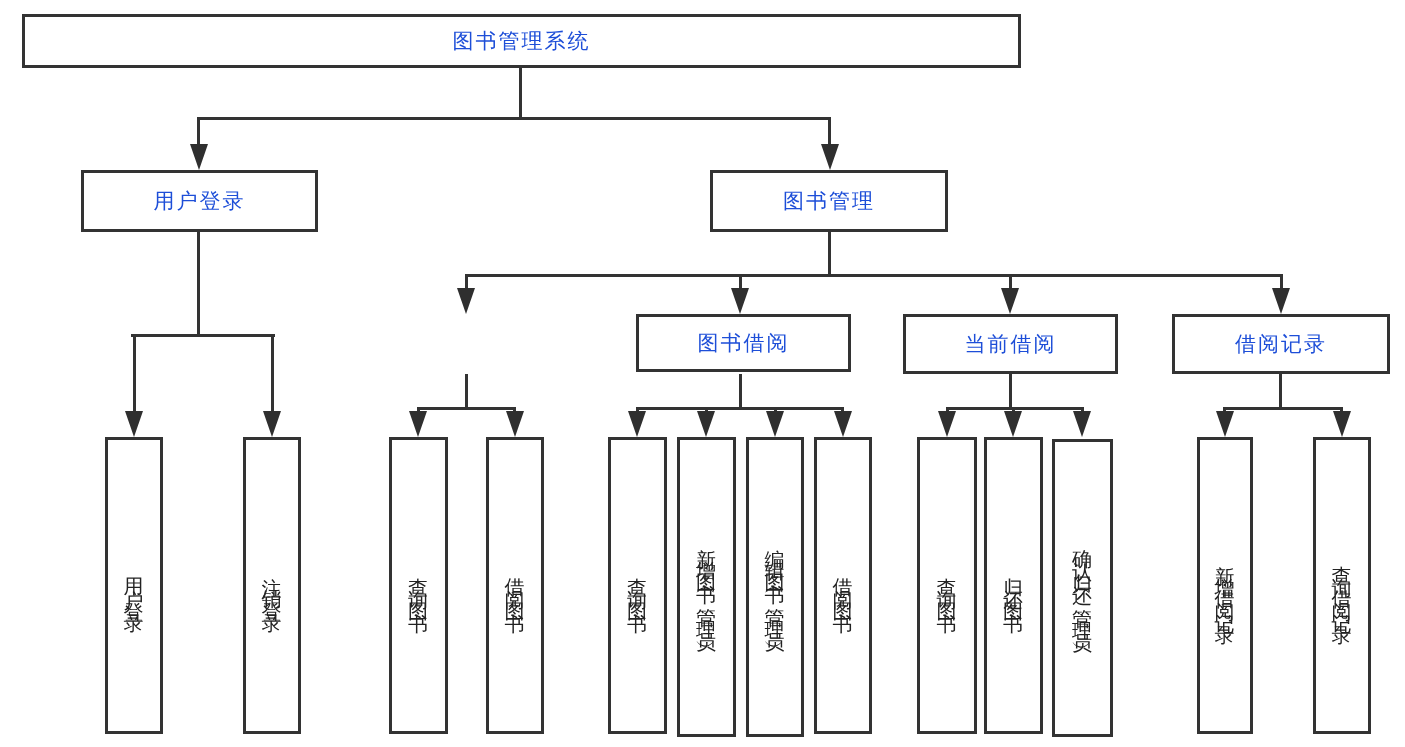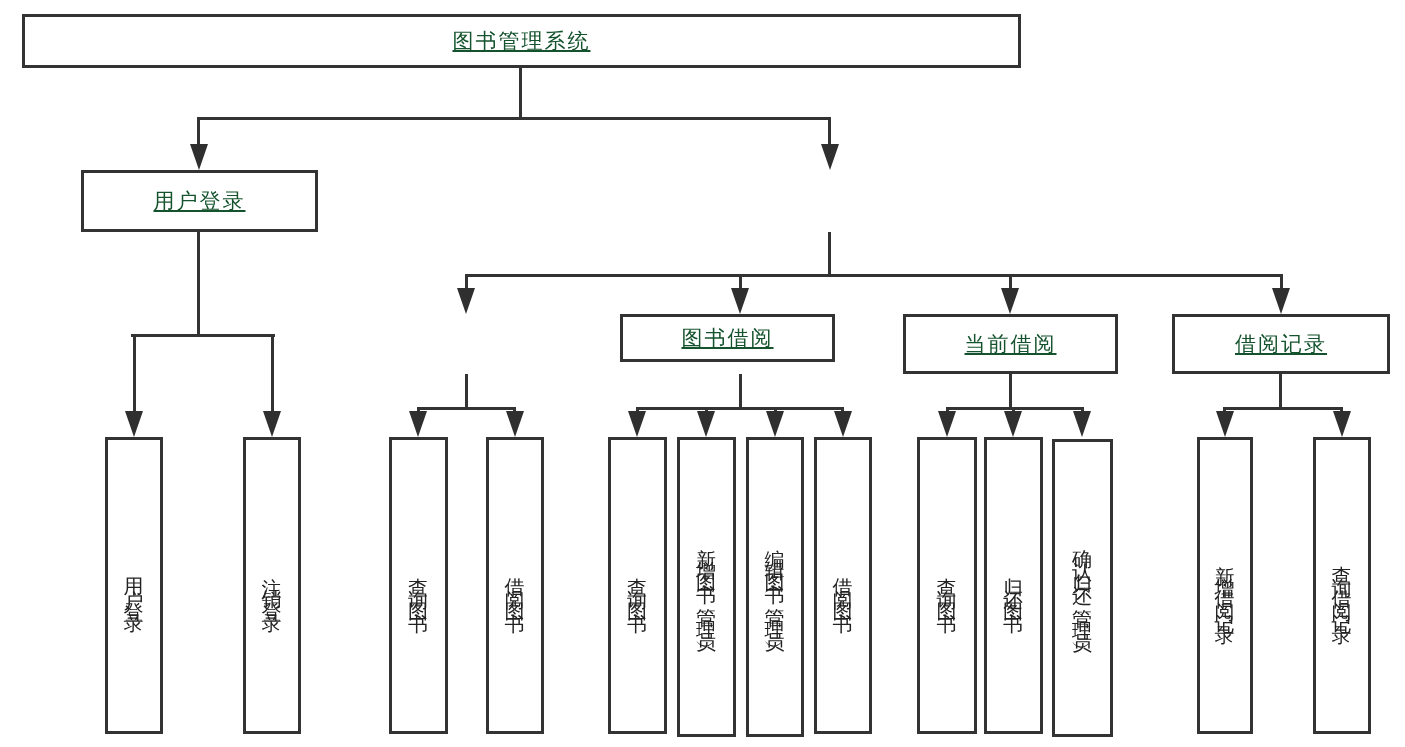--- a/index.html
+++ b/index.html
@@ -5,21 +5,21 @@
   html,body{margin:0;padding:0;background:#ffffff;}
   #stage{
     position:relative;width:1405px;height:747px;background:#ffffff;overflow:hidden;
     font-family:"Liberation Sans","DejaVu Sans",sans-serif;color:#222222;
   }
   .box{
     position:absolute;box-sizing:border-box;border:3px solid #333333;background:#ffffff;
     display:flex;align-items:center;justify-content:center;
   }
   .box.h span{
-    font-size:21px;letter-spacing:2px;color:#14532d;white-space:nowrap;text-decoration:underline;
+    font-size:21px;letter-spacing:2px;color:#1d4ed8;white-space:nowrap;
   }
   .box.v span{
     writing-mode:vertical-rl;text-orientation:mixed;font-size:20px;line-height:1;
     letter-spacing:12px;color:#222222;
   }
   .line{position:absolute;background:#333333;}
   .arrowhead{
     position:absolute;width:0;height:0;
     border-left:9px solid transparent;border-right:9px solid transparent;
     border-top:26px solid #2f2f2f;
@@ -41,40 +41,43 @@
   <div class="line" style="left:519px;top:68px;width:3px;height:52px"></div>
   <div class="line" style="left:197px;top:117px;width:634px;height:3px"></div>
   <div class="line" style="left:197px;top:117px;width:3px;height:29px"></div>
   <div class="arrowhead" style="left:190px;top:144px"></div>
   <div class="line" style="left:828px;top:117px;width:3px;height:29px"></div>
   <div class="arrowhead" style="left:821px;top:144px"></div>
 
   <div class="box h" style="left:81px;top:170px;width:237px;height:62px">
     <span>用户登录</span>
   </div>
+  <div class="box h" style="left:710px;top:170px;width:238px;height:62px">
+    <span>图书管理</span>
+  </div>
 
   <div class="line" style="left:197px;top:232px;width:3px;height:105px"></div>
   <div class="line" style="left:131px;top:334px;width:144px;height:3px"></div>
   <div class="line" style="left:133px;top:334px;width:3px;height:79px"></div>
   <div class="arrowhead" style="left:125px;top:411px"></div>
   <div class="line" style="left:271px;top:334px;width:3px;height:79px"></div>
   <div class="arrowhead" style="left:263px;top:411px"></div>
 
   <div class="line" style="left:828px;top:232px;width:3px;height:45px"></div>
   <div class="line" style="left:465px;top:274px;width:818px;height:3px"></div>
   <div class="line" style="left:465px;top:274px;width:3px;height:16px"></div>
   <div class="arrowhead" style="left:457px;top:288px"></div>
   <div class="line" style="left:739px;top:274px;width:3px;height:16px"></div>
   <div class="arrowhead" style="left:731px;top:288px"></div>
   <div class="line" style="left:1009px;top:274px;width:3px;height:16px"></div>
   <div class="arrowhead" style="left:1001px;top:288px"></div>
   <div class="line" style="left:1280px;top:274px;width:3px;height:16px"></div>
   <div class="arrowhead" style="left:1272px;top:288px"></div>
 
-  <div class="box h" style="left:620px;top:314px;width:215px;height:48px">
+  <div class="box h" style="left:636px;top:314px;width:215px;height:58px">
     <span>图书借阅</span>
   </div>
   <div class="box h" style="left:903px;top:314px;width:215px;height:60px">
     <span>当前借阅</span>
   </div>
   <div class="box h" style="left:1172px;top:314px;width:218px;height:60px">
     <span>借阅记录</span>
   </div>
 
   <div class="line" style="left:465px;top:374px;width:3px;height:36px"></div>

